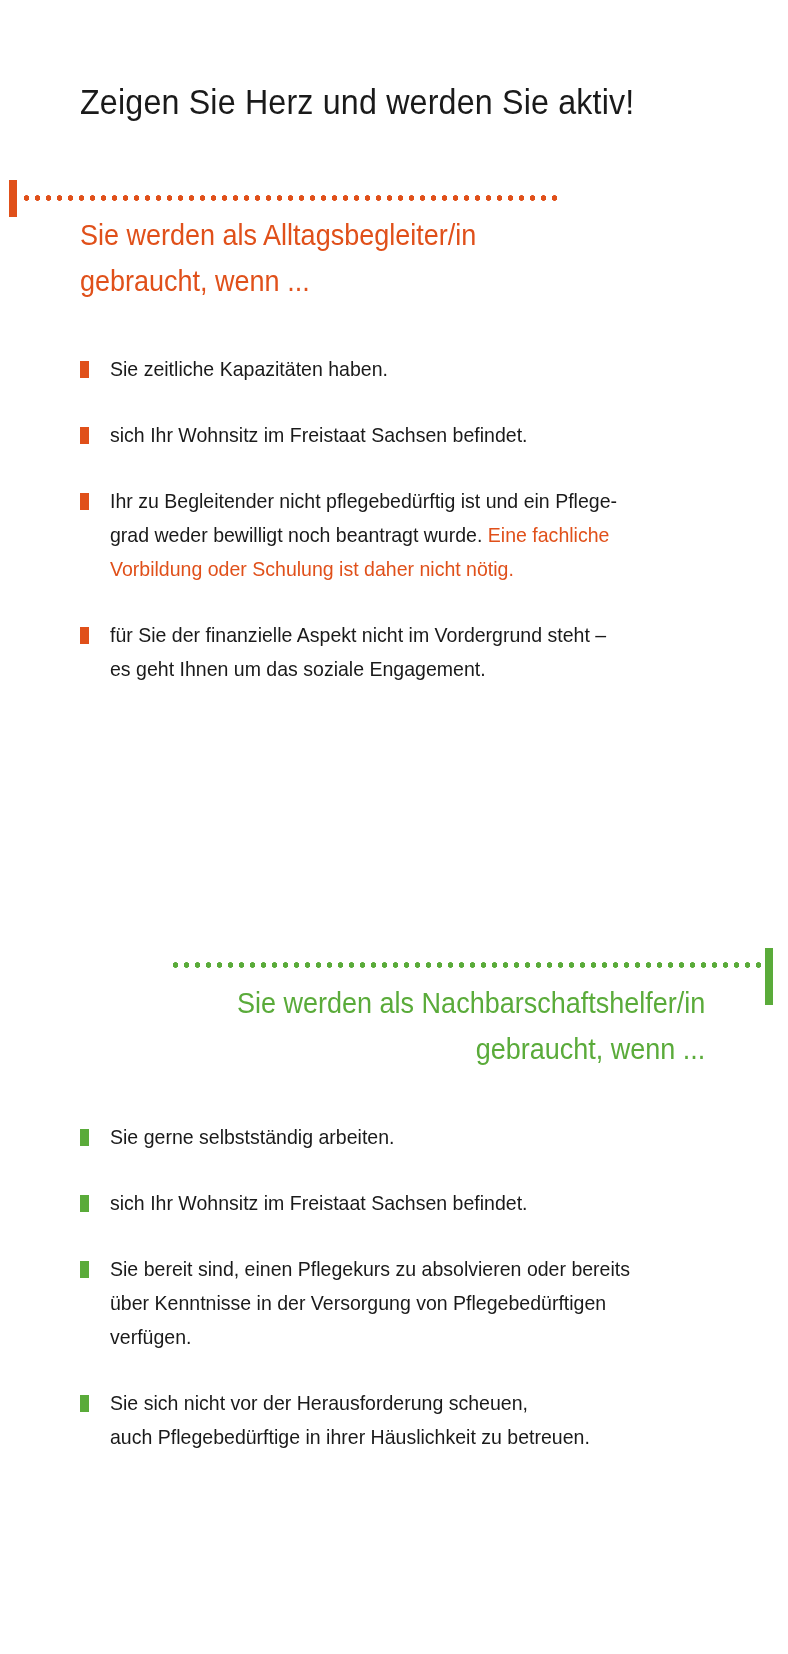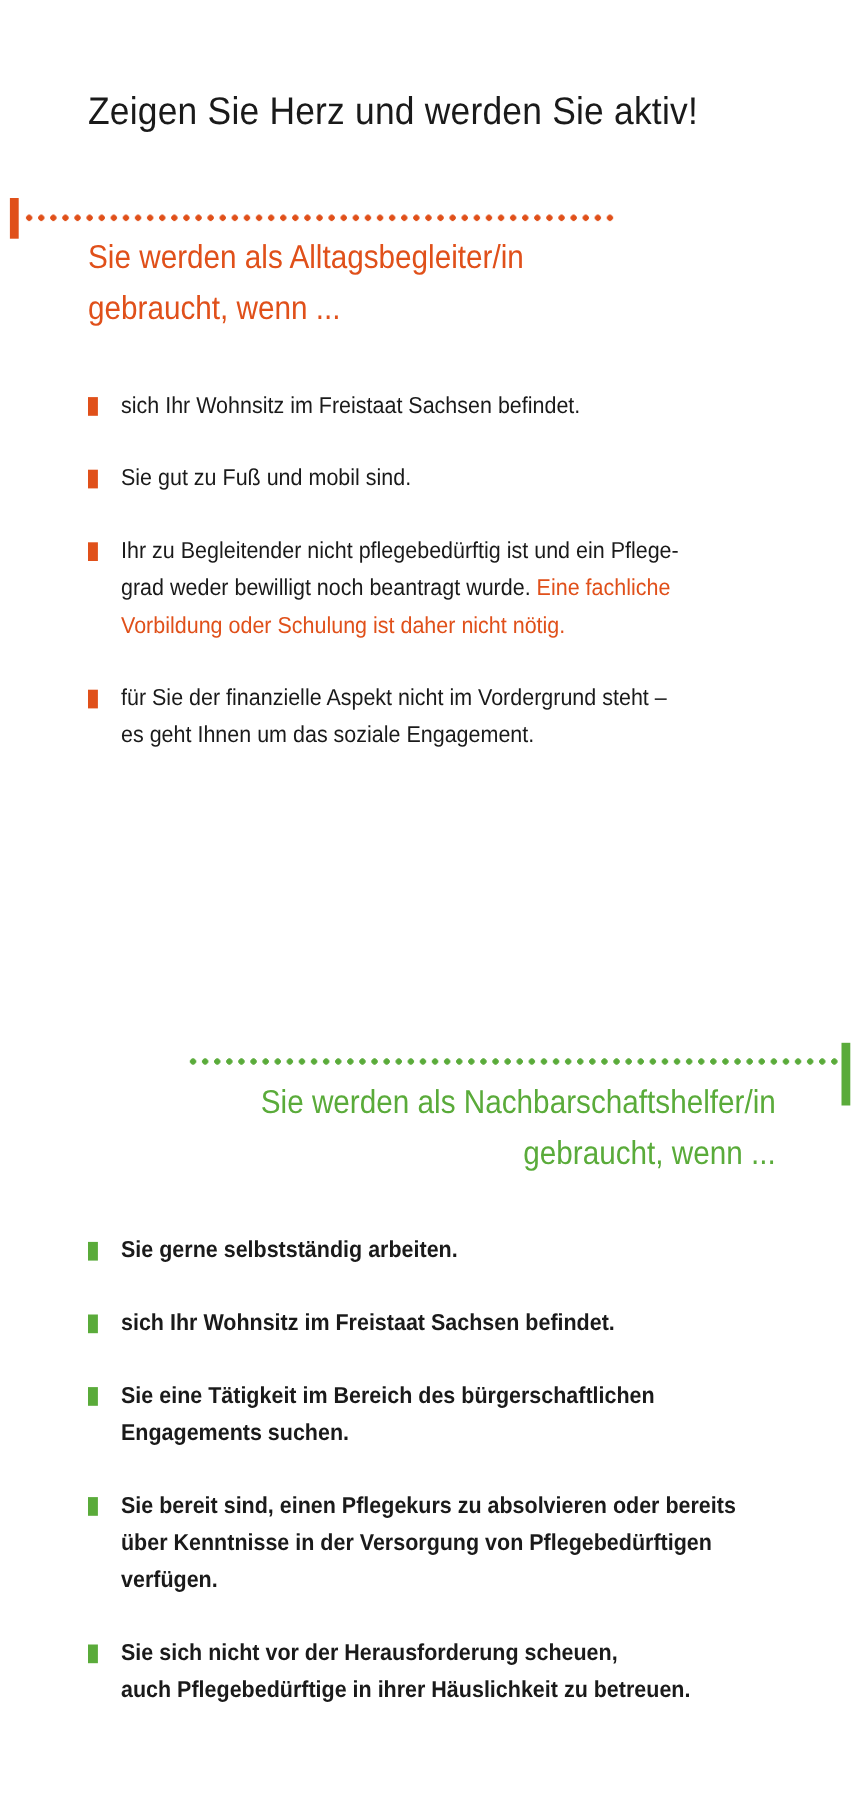--- a/index.html
+++ b/index.html
@@ -8,57 +8,55 @@
   .bar{position:absolute;width:8px;}
   .dots{position:absolute;height:6px;background-image:radial-gradient(circle,var(--c) 2.6px,transparent 3px);background-size:11px 6px;background-repeat:repeat-x;}
   .heading{position:absolute;font-size:30px;line-height:46px;white-space:nowrap;transform:scaleX(0.9);}
   .h-orange{left:80px;top:212px;color:#e0501a;transform-origin:left;}
   .h-green{right:83px;top:980px;color:#5aab3a;text-align:right;transform-origin:right;}
   .list{position:absolute;left:80px;margin:0;padding:0;list-style:none;width:640px;}
   .list li{position:relative;padding-left:30px;font-size:21px;line-height:34px;margin-bottom:32px;}
   .list li .sq{position:absolute;left:0;top:9px;width:9px;height:17px;}
   .list li span.txt{display:inline-block;transform:scaleX(0.93);transform-origin:left;white-space:pre-line;width:680px;}
   .orange-list{top:352px;}
-  .green-list{top:1120px;font-weight:bold;}
+  .green-list{top:1120px;}
   .sq-o{background:#e0501a;}
   .sq-g{background:#5aab3a;}
   .hl{color:#e0501a;}
 </style>
 </head>
 <body>
 
 <div class="title">Zeigen Sie Herz und werden Sie aktiv!</div>
 
 <div class="bar" style="left:9px;top:180px;height:37px;background:#e0501a;"></div>
 <div class="dots" style="--c:#e0501a;left:21px;top:195px;width:539px;"></div>
 <div class="heading h-orange">
   <div>Sie werden als Alltagsbegleiter/in</div>
   <div>gebraucht, wenn ...</div>
 </div>
 
 <ul class="list orange-list">
+  <li><i class="sq sq-o"></i><span class="txt">Sie zeitliche Kapazitäten haben.</span></li>
   <li><i class="sq sq-o"></i><span class="txt">sich Ihr Wohnsitz im Freistaat Sachsen befindet.</span></li>
-  <li><i class="sq sq-o"></i><span class="txt">Sie gut zu Fuß und mobil sind.</span></li>
   <li><i class="sq sq-o"></i><span class="txt"><span>Ihr zu Begleitender nicht pflegebedürftig ist und ein Pflege-
 grad weder bewilligt noch beantragt wurde. </span><span class="hl">Eine fachliche
 Vorbildung oder Schulung ist daher nicht nötig.</span></span></li>
   <li><i class="sq sq-o"></i><span class="txt">für Sie der finanzielle Aspekt nicht im Vordergrund steht –
 es geht Ihnen um das soziale Engagement.</span></li>
 </ul>
 
 <div class="dots" style="--c:#5aab3a;left:170px;top:962px;width:594px;"></div>
 <div class="bar" style="left:765px;top:948px;height:57px;background:#5aab3a;"></div>
 <div class="heading h-green">
   <div>Sie werden als Nachbarschaftshelfer/in</div>
   <div>gebraucht, wenn ...</div>
 </div>
 
 <ul class="list green-list">
   <li><i class="sq sq-g"></i><span class="txt">Sie gerne selbstständig arbeiten.</span></li>
   <li><i class="sq sq-g"></i><span class="txt">sich Ihr Wohnsitz im Freistaat Sachsen befindet.</span></li>
-  <li><i class="sq sq-g"></i><span class="txt">Sie eine Tätigkeit im Bereich des bürgerschaftlichen
-Engagements suchen.</span></li>
   <li><i class="sq sq-g"></i><span class="txt">Sie bereit sind, einen Pflegekurs zu absolvieren oder bereits
 über Kenntnisse in der Versorgung von Pflegebedürftigen
 verfügen.</span></li>
   <li><i class="sq sq-g"></i><span class="txt">Sie sich nicht vor der Herausforderung scheuen,
 auch Pflegebedürftige in ihrer Häuslichkeit zu betreuen.</span></li>
 </ul>
 
 </body></html>

